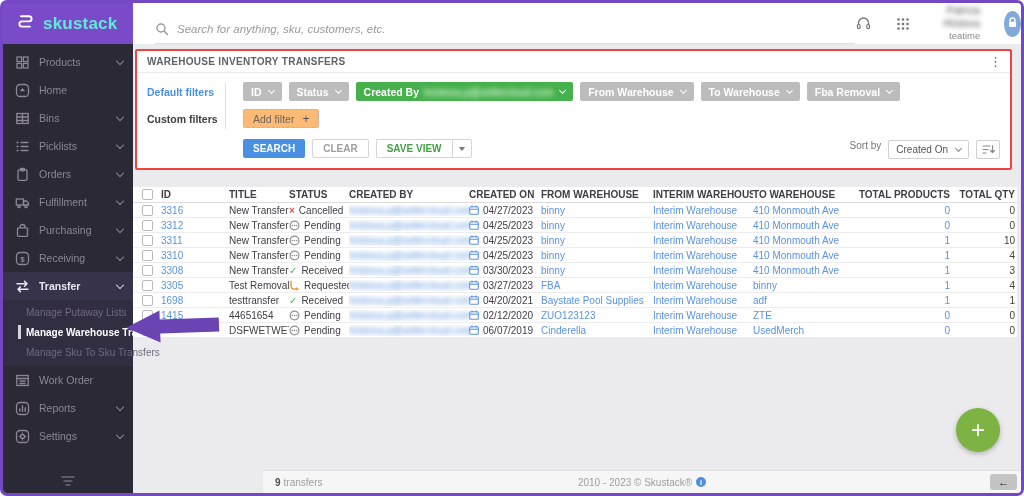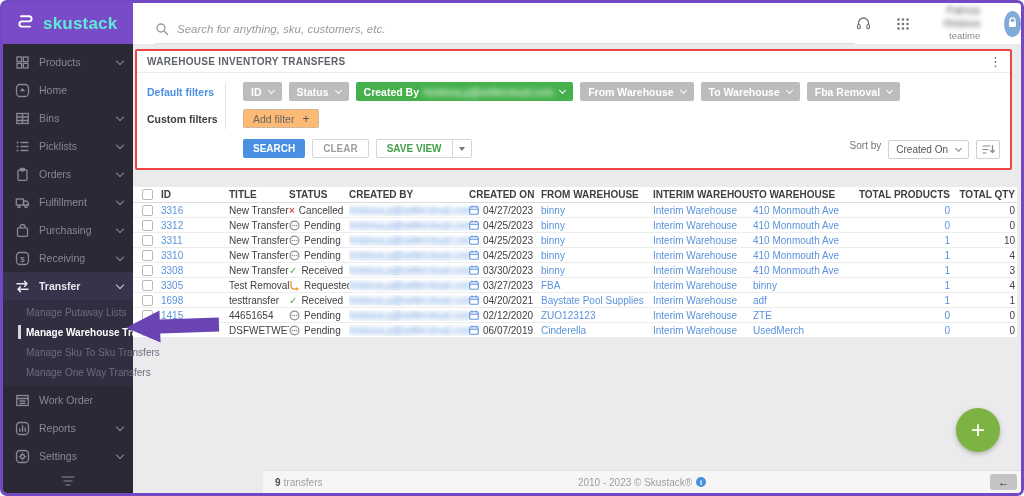--- a/index.html
+++ b/index.html
@@ -222,23 +222,20 @@
         <div class="submenu">
           <div class="sub-item">
             <span>Manage Putaway Lists</span>
           </div>
           <div class="sub-item active">
             <span>Manage Warehouse Transfers</span>
           </div>
           <div class="sub-item">
             <span>Manage Sku To Sku Transfers</span>
           </div>
-          <div class="sub-item">
-            <span>Manage One Way Transfers</span>
-          </div>
         </div>
         <div class="nav-item">
           <span style="display:flex;">
             <svg width="15" height="15" viewBox="0 0 15 15">
               <g fill="none" stroke="currentColor" stroke-width="1.3">
                 <rect x="1.8" y="2.5" width="11.4" height="10"></rect>
                 <path d="M1.8 5.5h11.4M4.5 8h6M4.5 10.5h6"></path>
               </g>
             </svg>
           </span>

